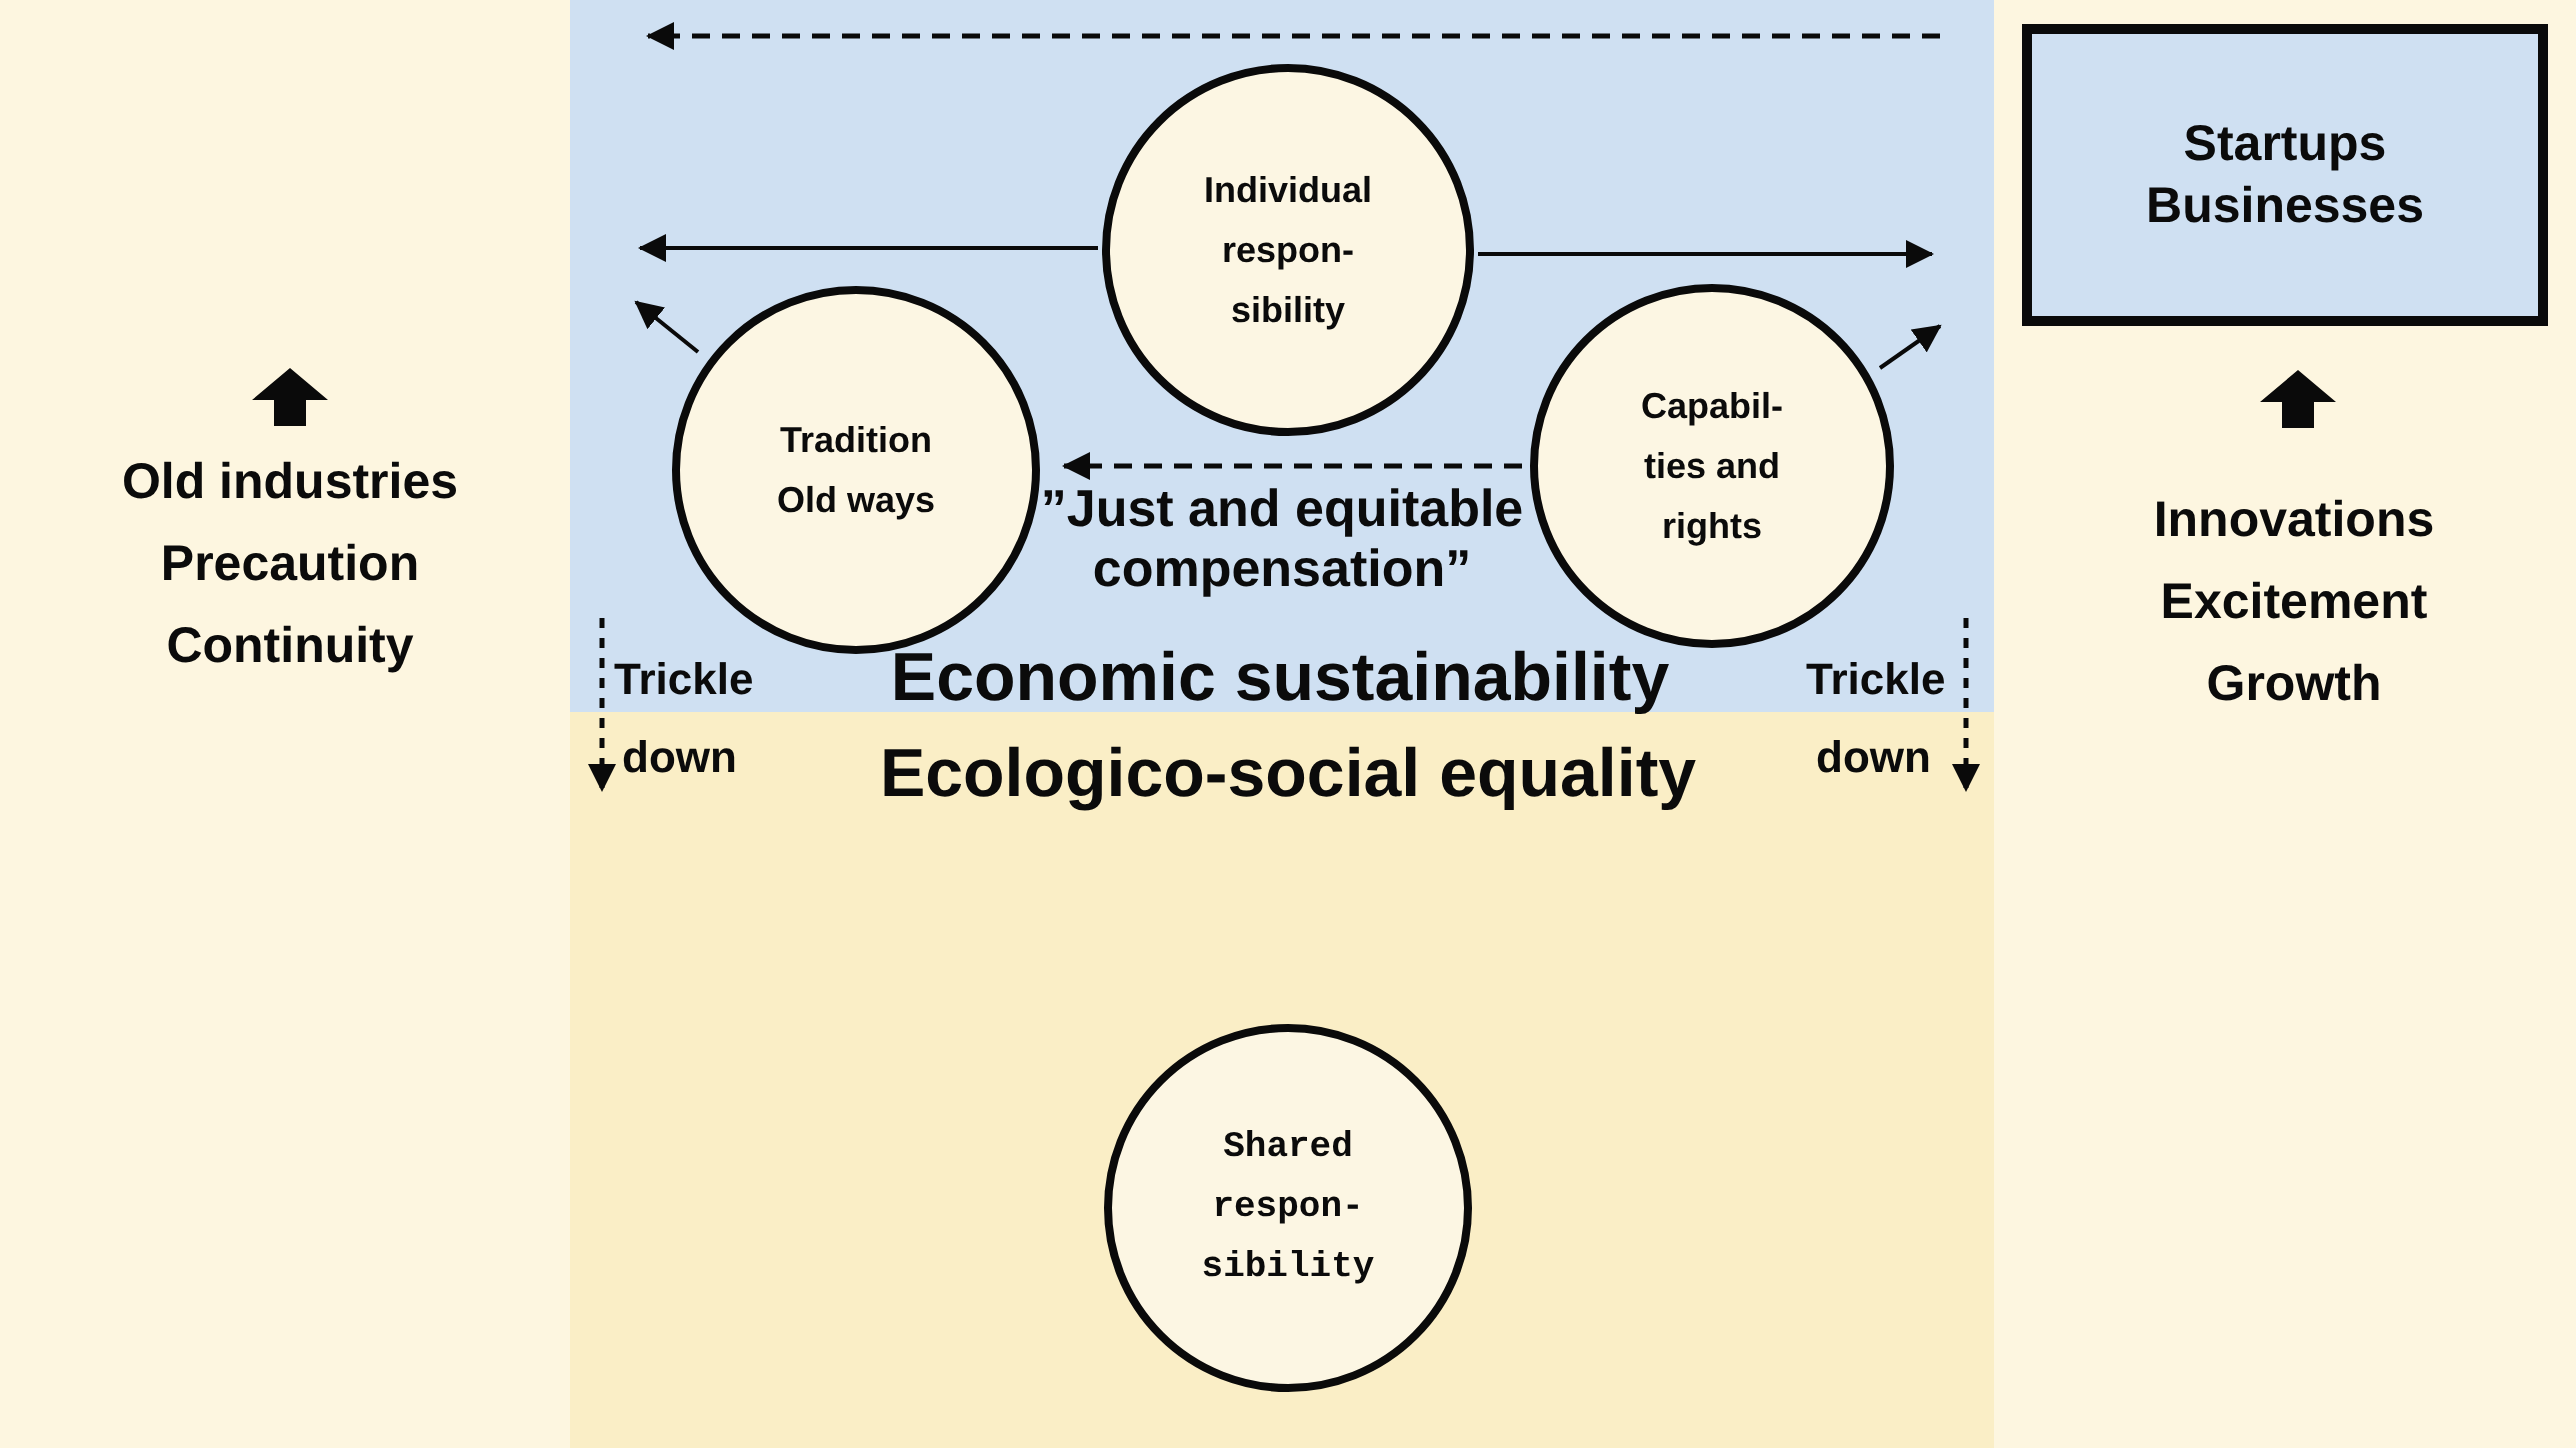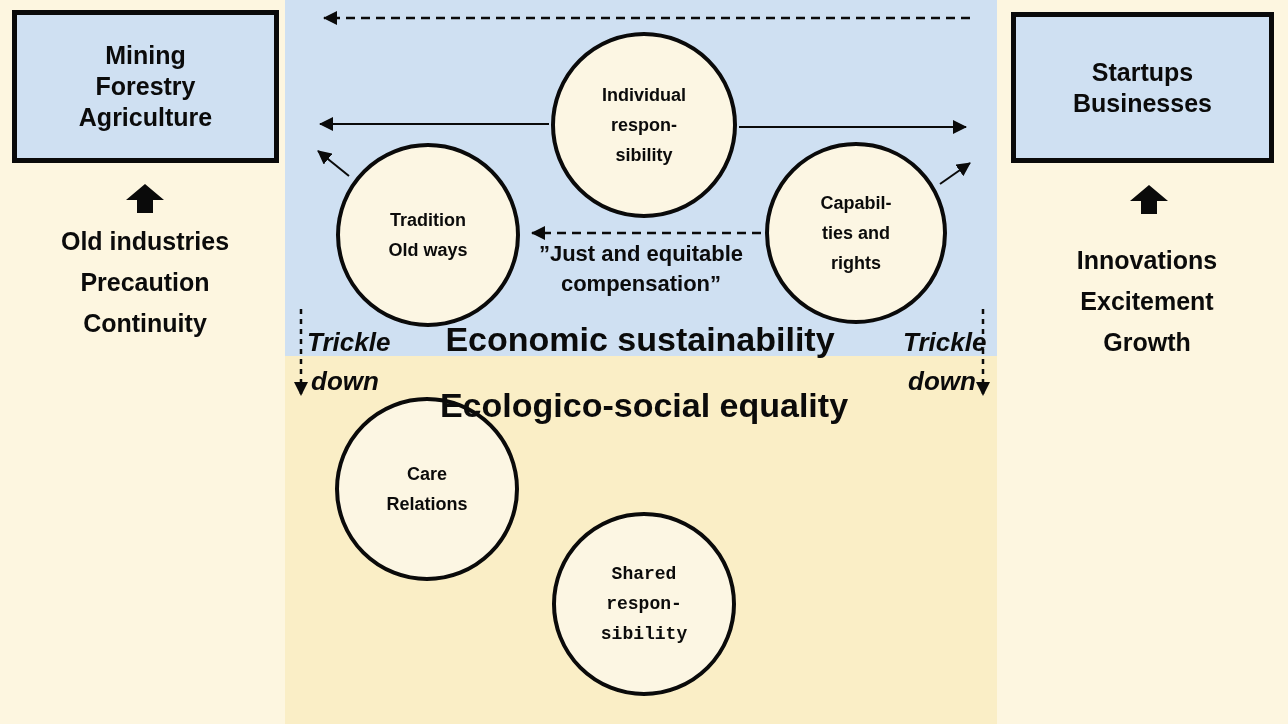--- a/index.html
+++ b/index.html
@@ -80,39 +80,38 @@
   .c-wellbeing    { left: 766px; top: 396px; width: 184px; height: 184px; }
 
   .region-label {
     position: absolute;
     z-index: 6;
     transform: translateX(-50%);
     font-size: 34px;
     white-space: nowrap;
   }
   .lbl-economic  { left: 640px; top: 320px; }
-  .lbl-ecologico { left: 644px; top: 386px; }
+  .lbl-ecologico { left: 644px; top: 368px; }
 
   .compensation {
     position: absolute;
     z-index: 6;
     left: 641px;
     top: 239px;
     transform: translateX(-50%);
     text-align: center;
-    font-size: 22px;
+    font-size: 26px;
     line-height: 30px;
     white-space: nowrap;
   }
   .small-label {
     position: absolute;
     z-index: 6;
-    font-size: 26px;
+    font-size: 22px;
     white-space: nowrap;
-    font-style: italic;
   }
   .trickle-left  { left: 307px; top: 327px; }
   .down-left     { left: 311px; top: 366px; }
   .trickle-right { left: 903px; top: 327px; }
   .down-right    { left: 908px; top: 366px; }
 </style>
 </head>
 <body>
 
 <div class="canvas">
@@ -141,25 +140,20 @@
 
     <line class="arrow-line" x1="301" y1="309" x2="301" y2="395" stroke-width="2.5" stroke-dasharray="5 5" marker-end="url(#ah)"></line>
 
     <line class="arrow-line" x1="983" y1="309" x2="983" y2="395" stroke-width="2.5" stroke-dasharray="5 5" marker-end="url(#ah)"></line>
 
     <polygon class="fat-arrow" points="145,184 164,200 153,200 153,213 137,213 137,200 126,200"></polygon>
 
     <polygon class="fat-arrow" points="1149,185 1168,201 1157,201 1157,214 1141,214 1141,201 1130,201"></polygon>
   </svg>
 
-  <div class="box left-box">
-    <div>Mining</div>
-    <div>Forestry</div>
-    <div>Agriculture</div>
-  </div>
 
   <div class="box right-box">
     <div>Startups</div>
     <div>Businesses</div>
   </div>
 
   <div class="side-list left">
     <div>Old industries</div>
     <div>Precaution</div>
     <div>Continuity</div>
@@ -181,24 +175,20 @@
     <div>Tradition</div>
     <div>Old ways</div>
   </div>
 
   <div class="circle c-capabilities">
     <div>Capabil-</div>
     <div>ties and</div>
     <div>rights</div>
   </div>
 
-  <div class="circle c-care">
-    <div>Care</div>
-    <div>Relations</div>
-  </div>
 
   <div class="circle c-shared">
     <div>Shared</div>
     <div>respon-</div>
     <div>sibility</div>
   </div>
 
 
   <div class="region-label lbl-economic">Economic sustainability</div>
 

